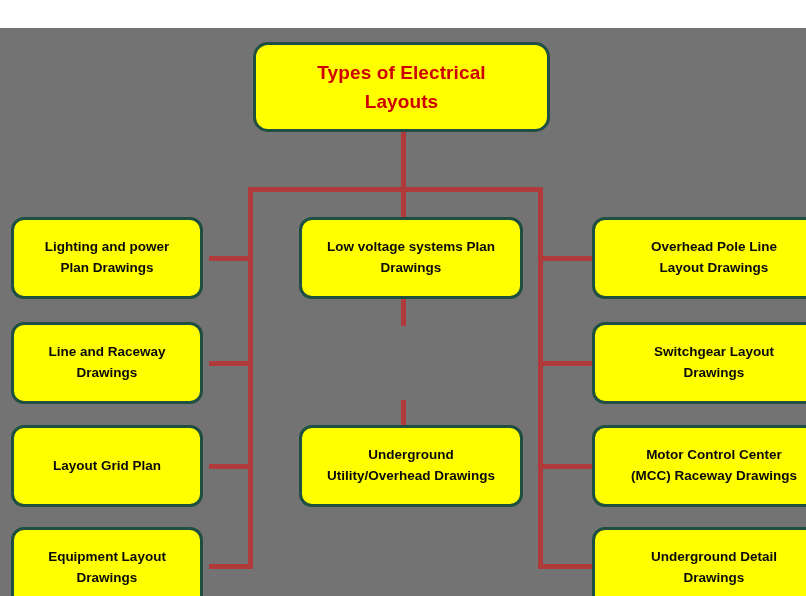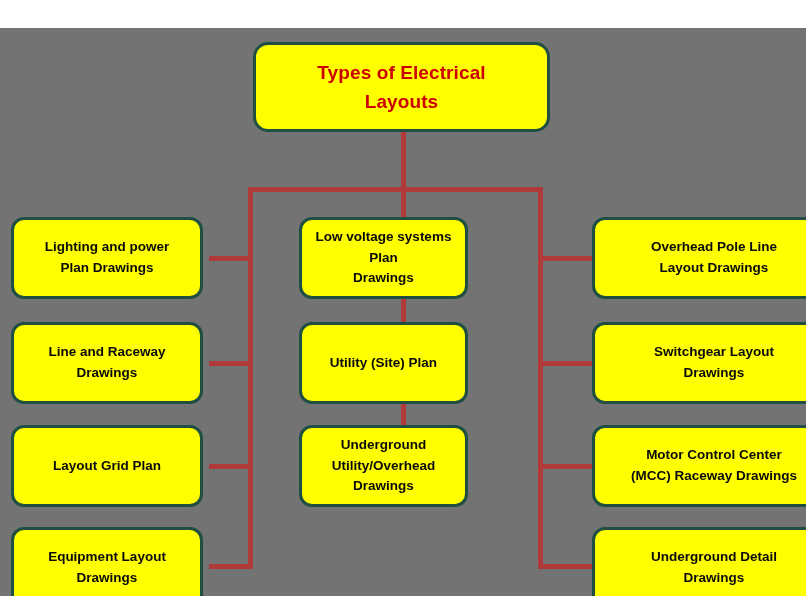--- a/index.html
+++ b/index.html
@@ -55,21 +55,21 @@
     letter-spacing: 0.1px;
   }
 
   .node.child .label {
     color: #0a0a0a;
     font-size: 13.5px;
   }
 
   
   .col-left   { left: 11px;  width: 192px; }
-  .col-center { left: 299px; width: 169px; }
+  .col-center { left: 299px; width: 224px; }
   .col-right  { left: 592px; width: 244px; }
 
   
   .row-1 { top: 189px; height: 82px; }
   .row-2 { top: 294px; height: 82px; }
   .row-3 { top: 397px; height: 82px; }
   .row-4 { top: 499px; height: 82px; }
 
   
   .conn {
@@ -126,23 +126,20 @@
   </div>
   <div class="node child col-left row-4">
     <span class="label">Equipment Layout
 Drawings</span>
   </div>
 
   <div class="node child col-center row-1">
     <span class="label">Low voltage systems Plan
 Drawings</span>
   </div>
-  <div class="node child col-center row-2">
-    <span class="label">Utility (Site) Plan</span>
-  </div>
   <div class="node child col-center row-3">
     <span class="label">Underground
 Utility/Overhead Drawings</span>
   </div>
 
   <div class="node child col-right row-1">
     <span class="label">Overhead Pole Line
 Layout Drawings</span>
   </div>
   <div class="node child col-right row-2">

